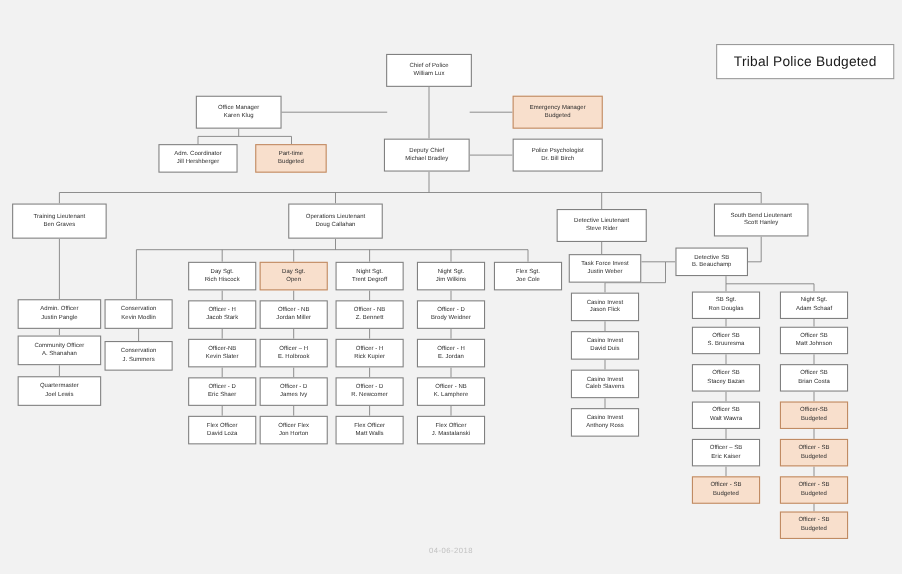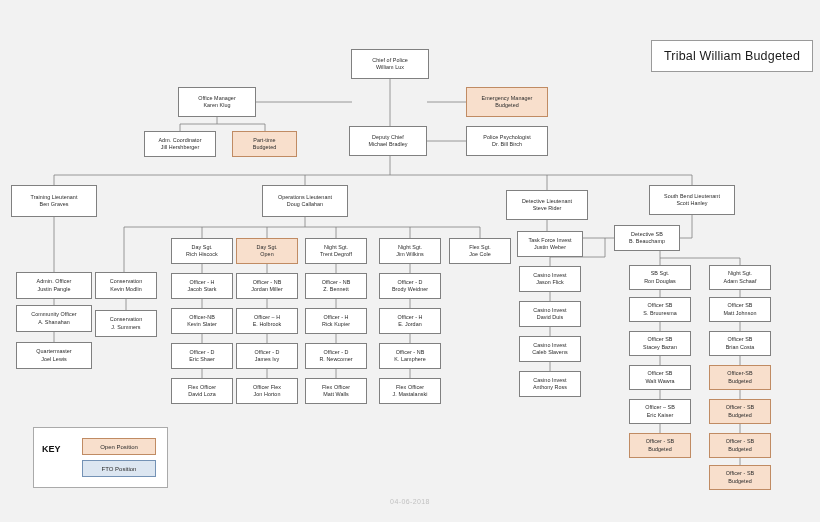--- a/index.html
+++ b/index.html
@@ -313,28 +313,19 @@
         <span class="l1">Officer - SB</span>
         <span class="l2">Budgeted</span>
       </div>
       <div class="node open" style="left: 709px; top: 465px; width: 62px; height: 25px;">
         <span class="l1">Officer - SB</span>
         <span class="l2">Budgeted</span>
       </div>
     </div>
 
   <div id="title">
-    <span>Tribal William Budgeted</span>
+    <span>Tribal Police Budgeted</span>
   </div>
 
-  <div id="keybox">
-    <div id="keylabel">KEY</div>
-    <div class="keyswatch" id="key-open">
-      <span>Open Position</span>
-    </div>
-    <div class="keyswatch" id="key-fto">
-      <span>FTO Position</span>
-    </div>
-  </div>
 
   <div id="datestamp">04-06-2018</div>
 
 </div>
 
 </body></html>

